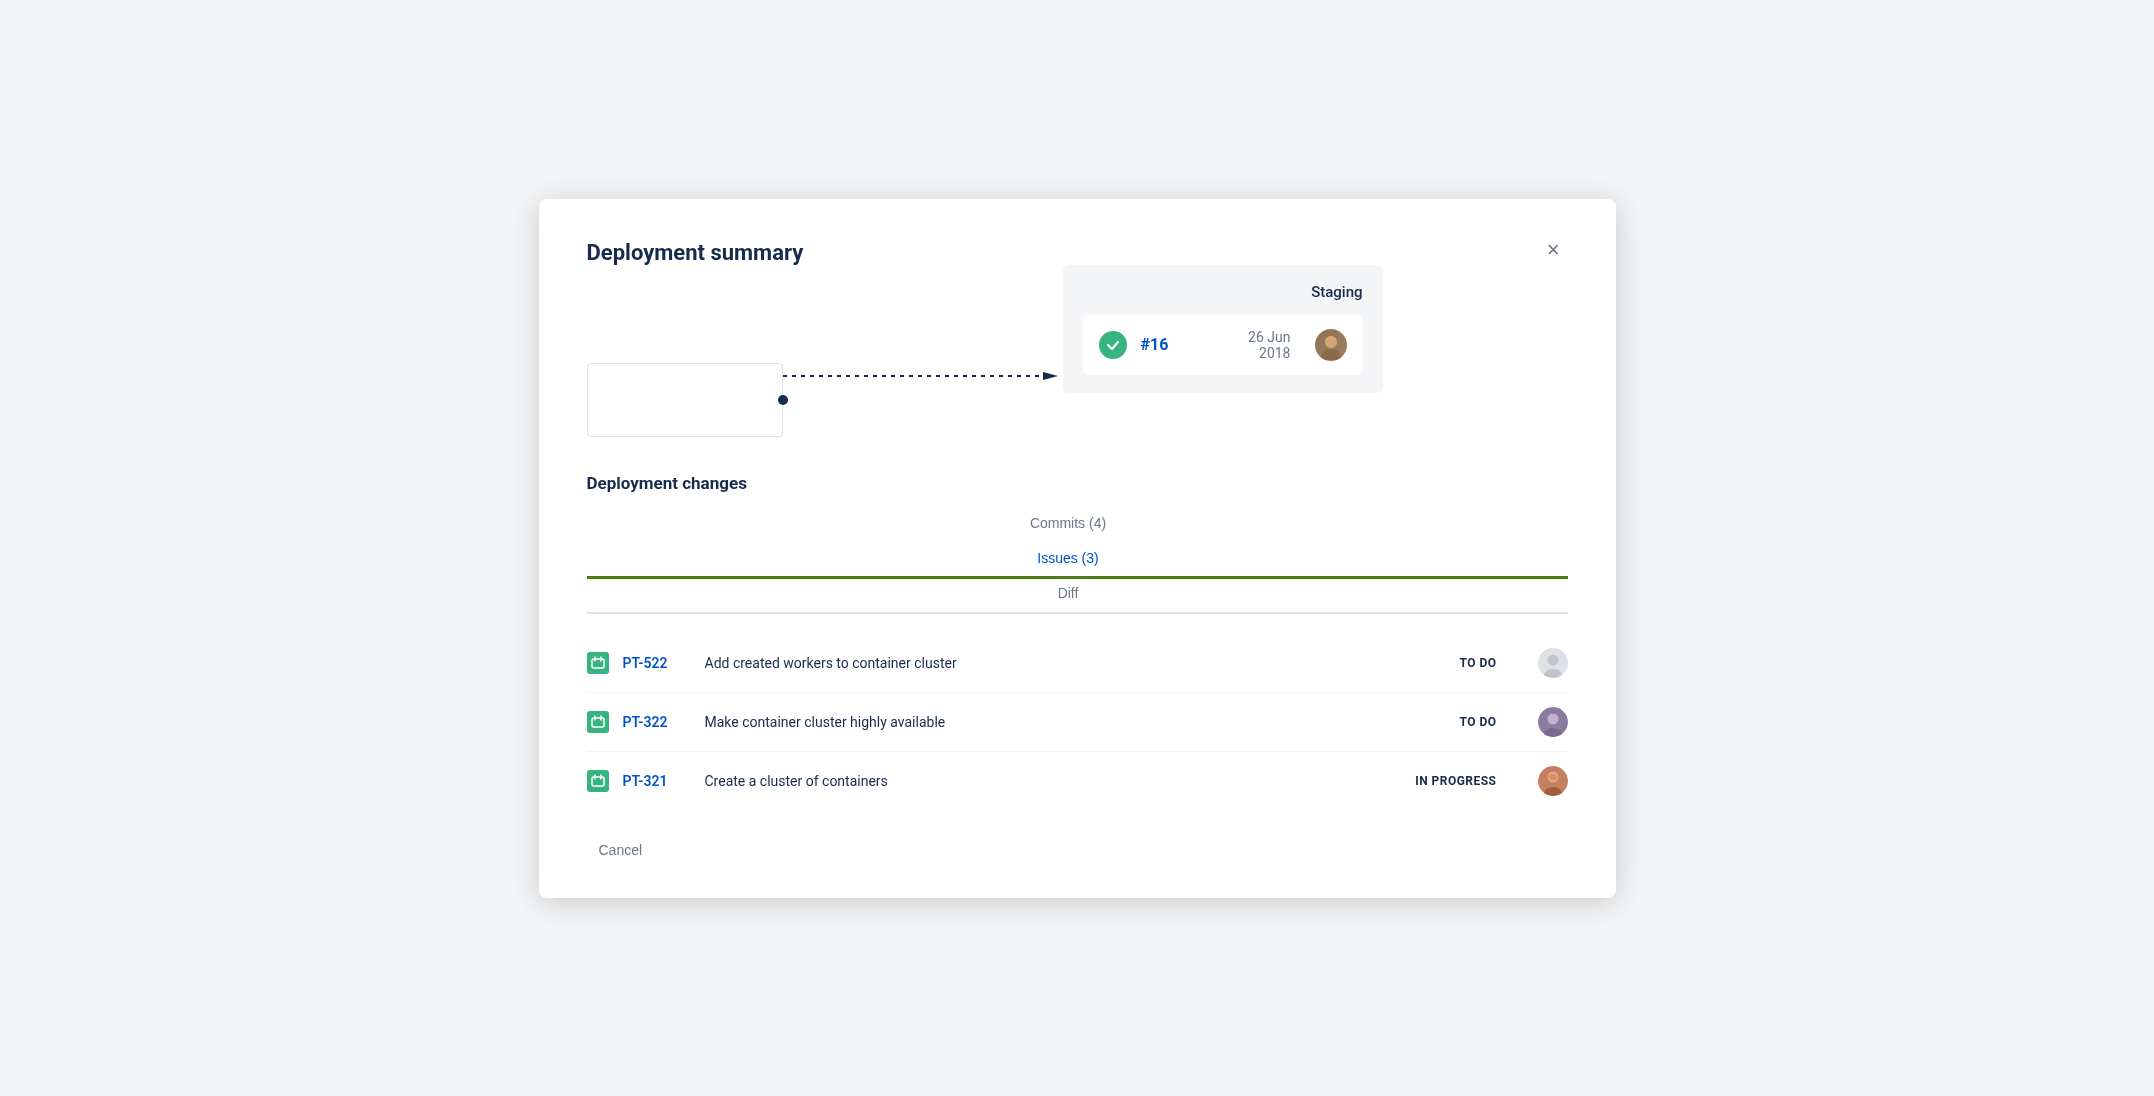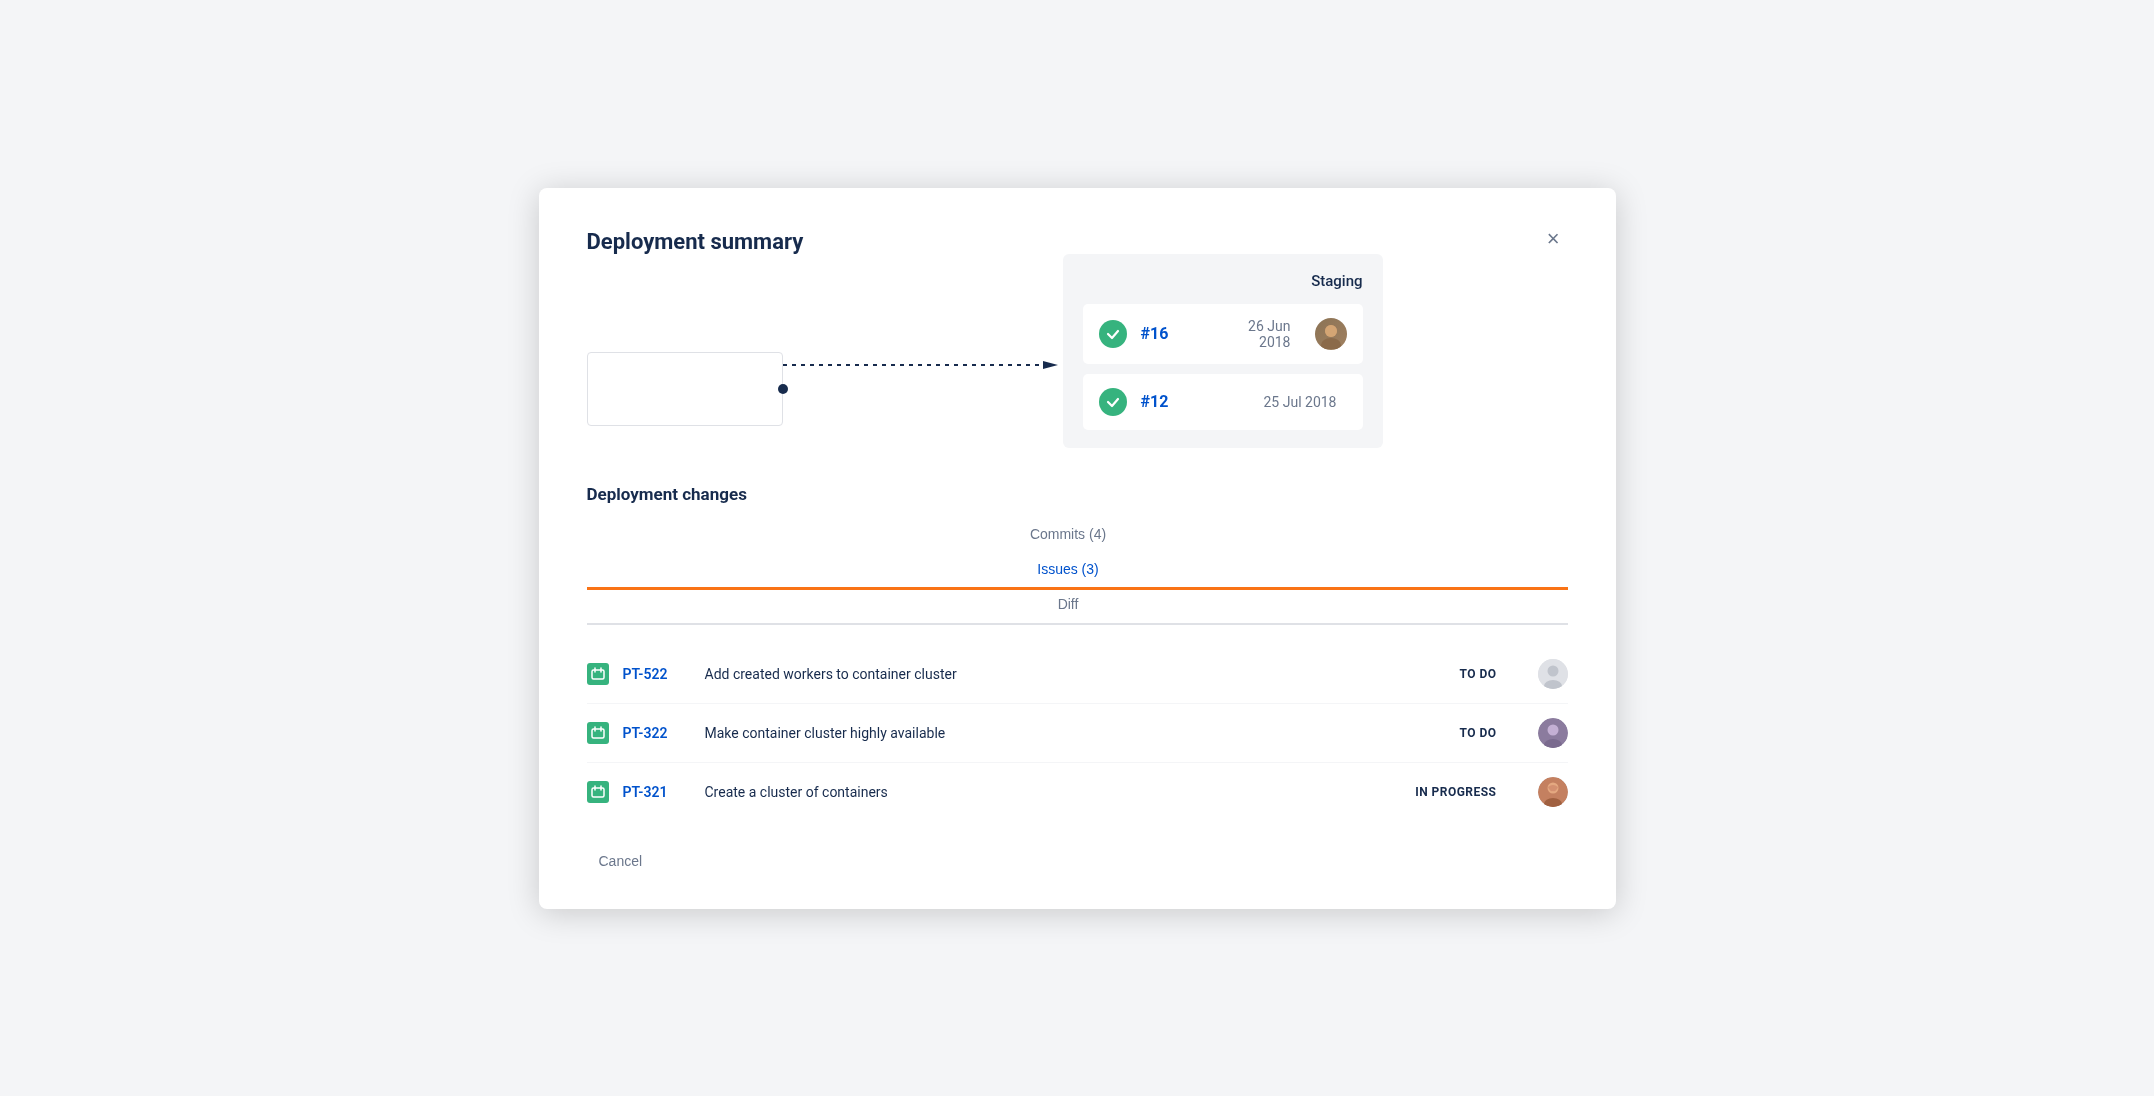--- a/index.html
+++ b/index.html
@@ -151,21 +151,21 @@
       cursor: pointer;
       border-bottom: 3px solid transparent;
       margin-bottom: -2px;
       background: none;
       border-top: none;
       border-left: none;
       border-right: none;
     }
     .tab.active {
       color: #0052cc;
-      border-bottom: 3px solid #f97316;
+      border-bottom: 3px solid #4d7c0f;
     }
 
     
     .issues-list { }
     .issue-row {
       display: flex;
       align-items: center;
       padding: 14px 0;
       border-bottom: 1px solid #f4f5f7;
       gap: 14px;
@@ -270,29 +270,20 @@
         <span class="deploy-date">26 Jun 2018</span>
         <div class="avatar avatar-face-1">
           <svg width="30" height="30" viewBox="0 0 30 30">
             <circle cx="15" cy="12" r="6" fill="#c4956a"></circle>
             <ellipse cx="15" cy="26" rx="10" ry="7" fill="#8B6A4A"></ellipse>
             <circle cx="15" cy="12" r="6" fill="#d4a574"></circle>
           </svg>
         </div>
       </div>
 
-      <div class="deploy-card">
-        <div class="check-icon">
-          <svg width="16" height="16" viewBox="0 0 16 16">
-            <polyline points="3,8 7,12 13,5" fill="none" stroke="#fff" stroke-width="2.2" stroke-linecap="round" stroke-linejoin="round"></polyline>
-          </svg>
-        </div>
-        <span class="deploy-id">#12</span>
-        <span class="deploy-date">25 Jul 2018</span>
-      </div>
     </div>
   </div>
 
   <div>
     <div class="section-title">Deployment changes</div>
 
     <div class="tabs">
       <button class="tab">Commits (4)</button>
       <button class="tab active">Issues (3)</button>
       <button class="tab">Diff</button>

